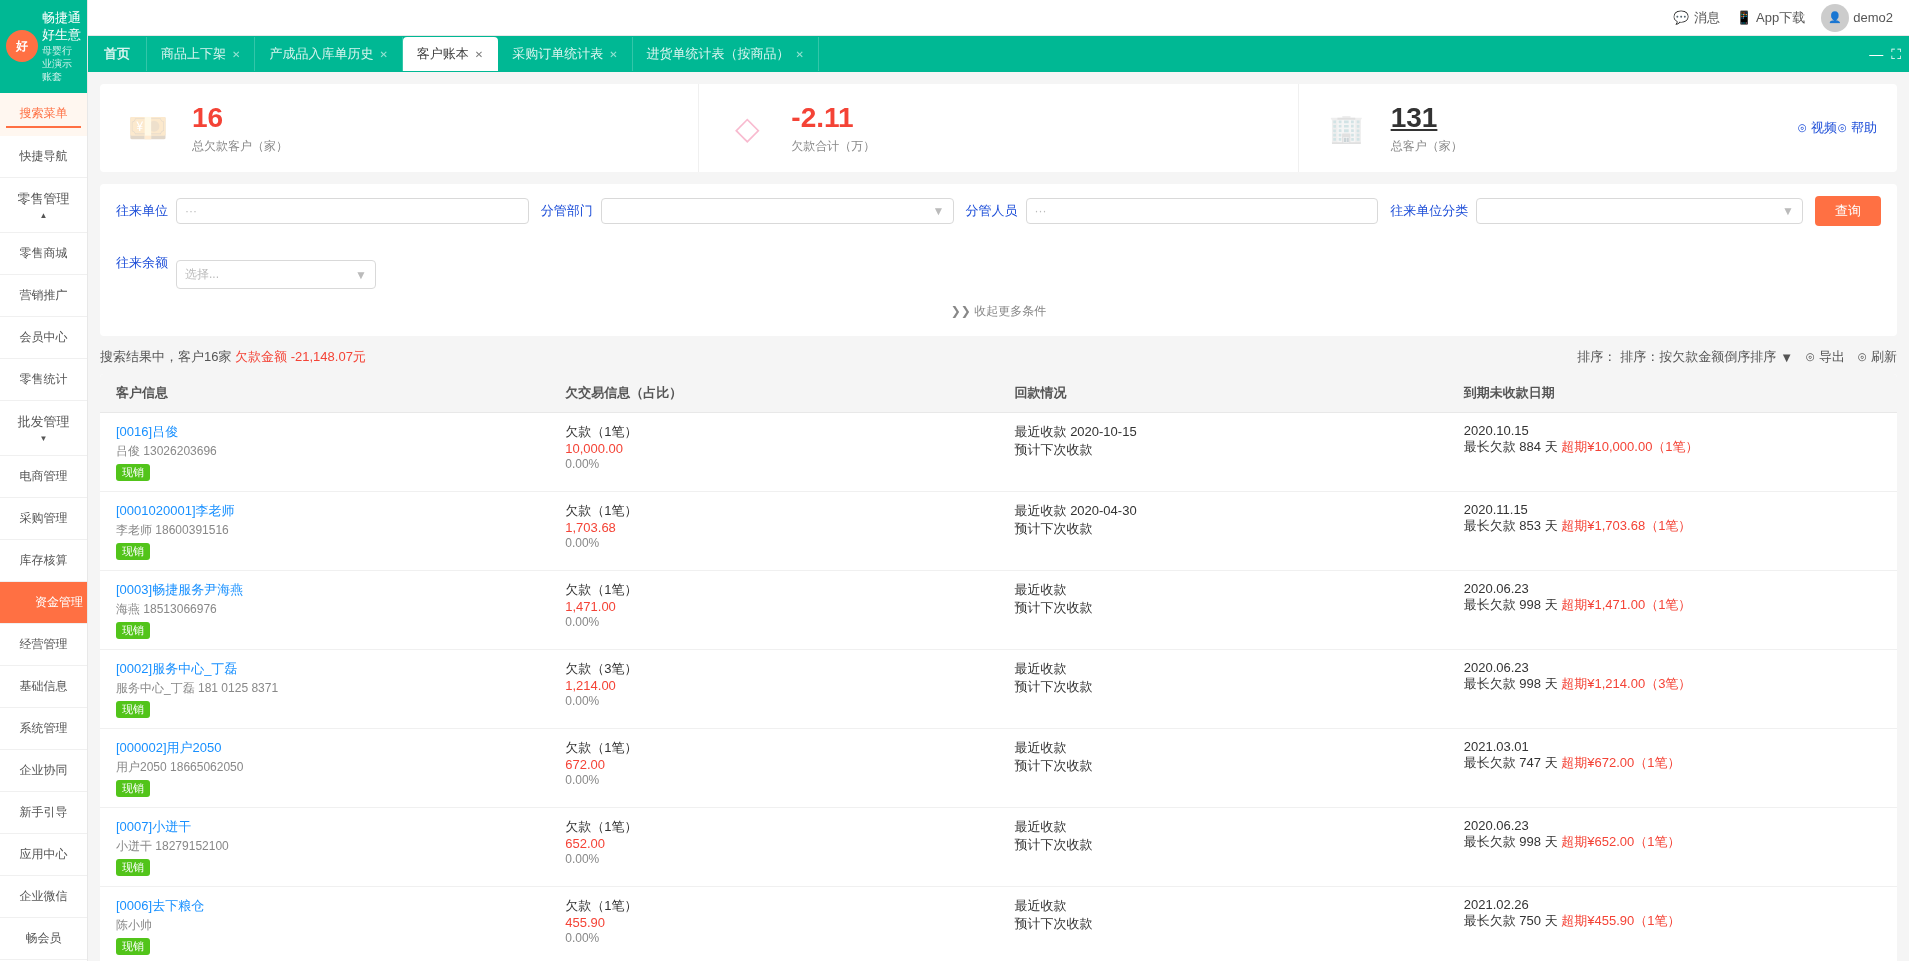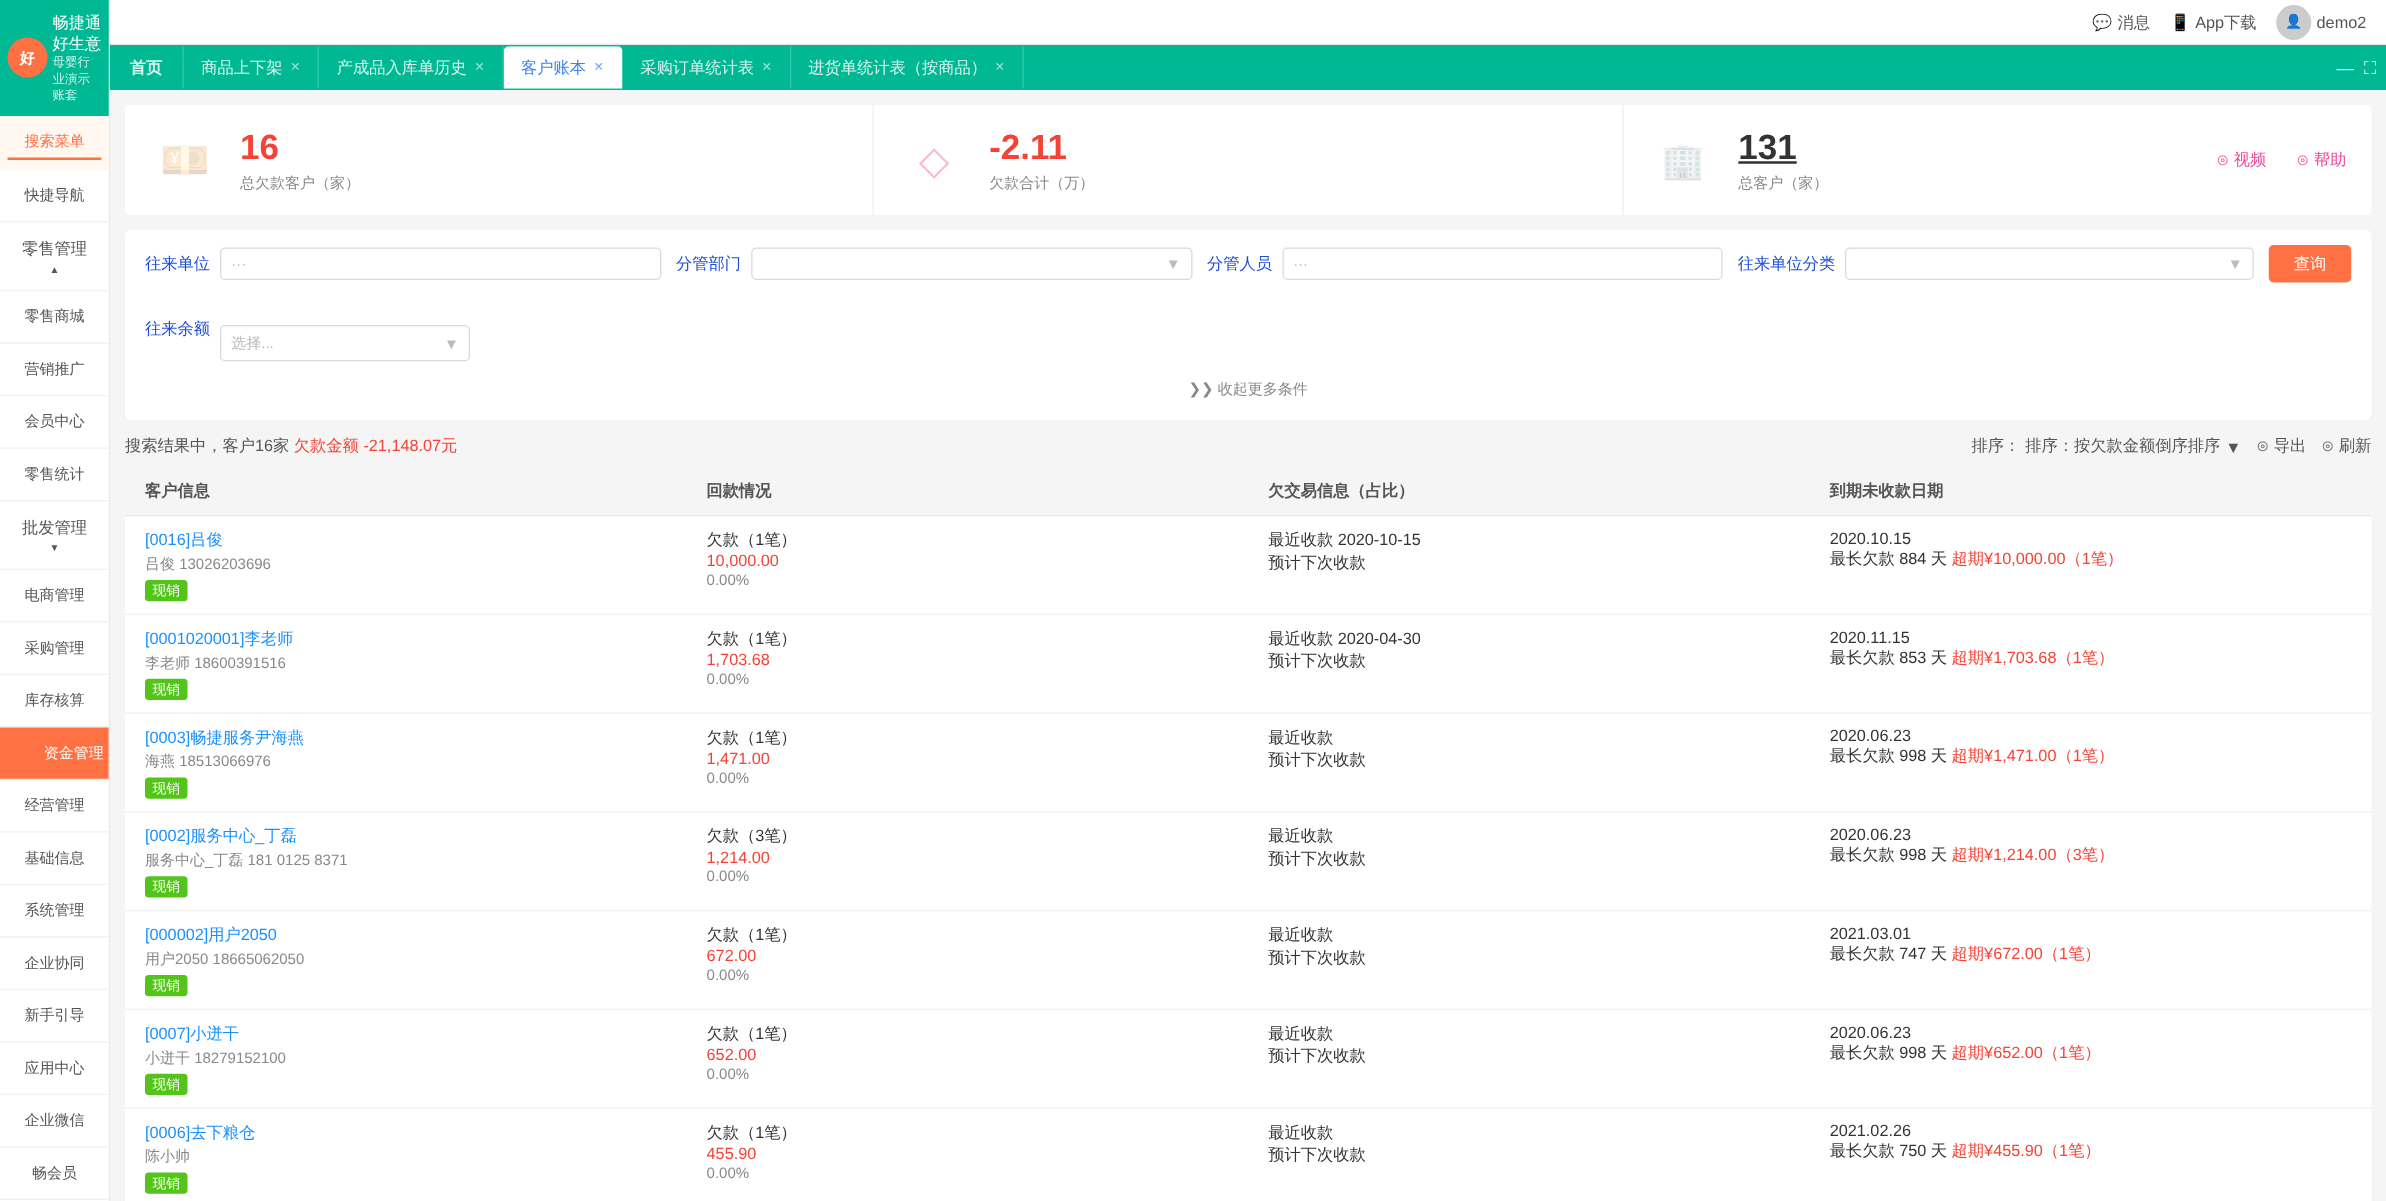--- a/index.html
+++ b/index.html
@@ -22,21 +22,21 @@
     .main { flex: 1; display: flex; flex-direction: column; overflow: hidden; }
 
     
     .top-header { background: white; display: flex; align-items: center; justify-content: flex-end; padding: 0 16px; height: 36px; border-bottom: 1px solid #e8e8e8; gap: 16px; }
     .header-item { display: flex; align-items: center; gap: 4px; color: #555; cursor: pointer; font-size: 13px; }
     .header-avatar { width: 28px; height: 28px; background: #ccc; border-radius: 50%; overflow: hidden; display: flex; align-items: center; justify-content: center; font-size: 11px; }
 
     
     .tabs-bar { background: #00b894; display: flex; align-items: center; padding: 0; min-height: 36px; }
     .tab { padding: 8px 14px; color: rgba(255,255,255,0.85); cursor: pointer; display: flex; align-items: center; gap: 6px; font-size: 13px; white-space: nowrap; border-right: 1px solid rgba(255,255,255,0.2); }
-    .tab.active { background: white; color: #3b82f6; border-radius: 4px 4px 0 0; }
+    .tab.active { background: white; color: #404040; border-radius: 4px 4px 0 0; }
     .tab .close-btn { font-size: 10px; opacity: 0.7; }
     .tab:first-child { padding: 8px 16px; font-weight: bold; }
     .tabs-bar-actions { margin-left: auto; display: flex; align-items: center; gap: 8px; padding-right: 8px; }
     .tabs-bar-actions span { color: white; cursor: pointer; font-size: 14px; }
 
     
     .content { flex: 1; overflow-y: auto; background: #f5f5f5; padding: 12px; }
 
     
     .stats-row { display: flex; background: white; margin-bottom: 12px; border-radius: 4px; overflow: hidden; }
@@ -44,21 +44,21 @@
     .stat-card:last-child { border-right: none; }
     .stat-icon { width: 56px; height: 56px; display: flex; align-items: center; justify-content: center; font-size: 32px; opacity: 0.3; }
     .stat-icon.orange { color: #ff9800; }
     .stat-icon.pink { color: #e91e63; }
     .stat-icon.blue { color: #2196f3; }
     .stat-info { flex: 1; }
     .stat-number { font-size: 28px; font-weight: bold; }
     .stat-number.red { color: #f44336; }
     .stat-number.dark { color: #333; text-decoration: underline; }
     .stat-label { color: #888; font-size: 12px; margin-top: 4px; }
-    .stat-card-actions { margin-left: auto; display: flex; gap: 24px; font-size: 12px; color: #ec4899; }
+    .stat-card-actions { margin-left: auto; display: flex; gap: 0; font-size: 12px; color: #1d4ed8; }
 
     
     .filter-area { background: white; border-radius: 4px; padding: 12px 16px; margin-bottom: 12px; }
     .filter-row { display: flex; align-items: center; gap: 12px; margin-bottom: 10px; flex-wrap: wrap; }
     .filter-item { display: flex; align-items: center; gap: 8px; flex: 1; min-width: 200px; }
     .filter-label { color: #1d4ed8; white-space: nowrap; font-size: 13px; }
     .filter-input { flex: 1; border: 1px solid #d9d9d9; border-radius: 4px; padding: 5px 8px; display: flex; align-items: center; justify-content: space-between; cursor: pointer; min-width: 120px; }
     .filter-input span { color: #bbb; font-size: 12px; }
     .filter-select { flex: 1; border: 1px solid #d9d9d9; border-radius: 4px; padding: 5px 8px; display: flex; align-items: center; justify-content: space-between; cursor: pointer; min-width: 120px; }
     .filter-select span { color: #bbb; font-size: 12px; }
@@ -252,22 +252,22 @@
           排序：<span>排序：按欠款金额倒序排序</span> ▼
         </div>
         <span>⊙ <span>导出</span></span>
         <span>⊙ <span>刷新</span></span>
       </div>
     </div>
 
     <div class="data-table">
       <div class="table-header">
         <div class="th">客户信息</div>
+        <div class="th">欠交易信息（占比）</div>
         <div class="th">回款情况</div>
-        <div class="th">欠交易信息（占比）</div>
         <div class="th">到期未收款日期</div>
       </div>
 
       <div class="table-row">
         <div class="td">
           <div class="customer-name">[0016]吕俊</div>
           <div class="customer-meta">吕俊 13026203696</div>
           <span class="tag-present">现销</span>
         </div>
         <div class="td">

